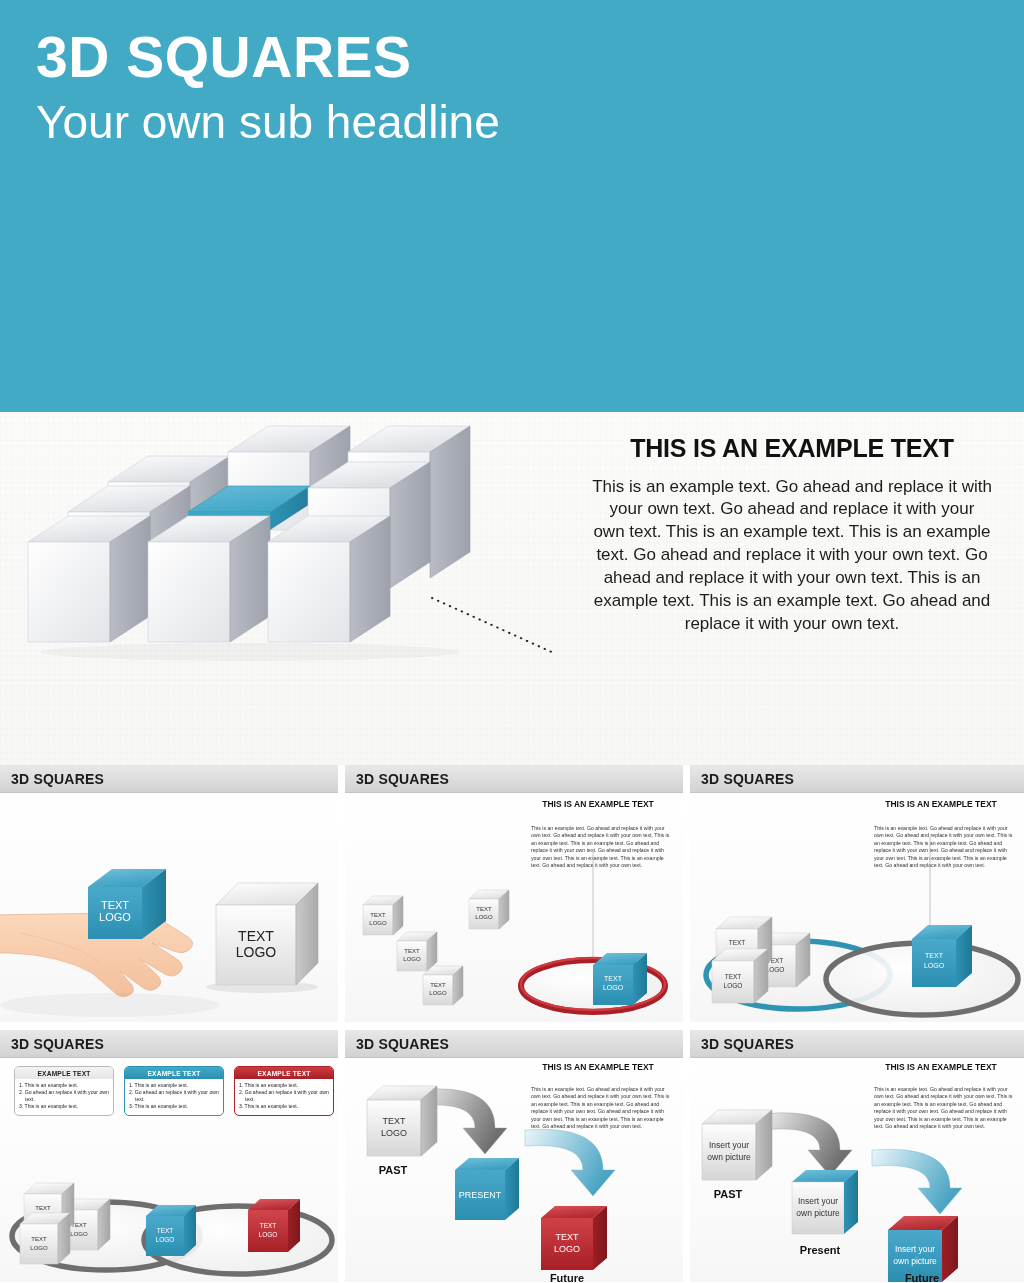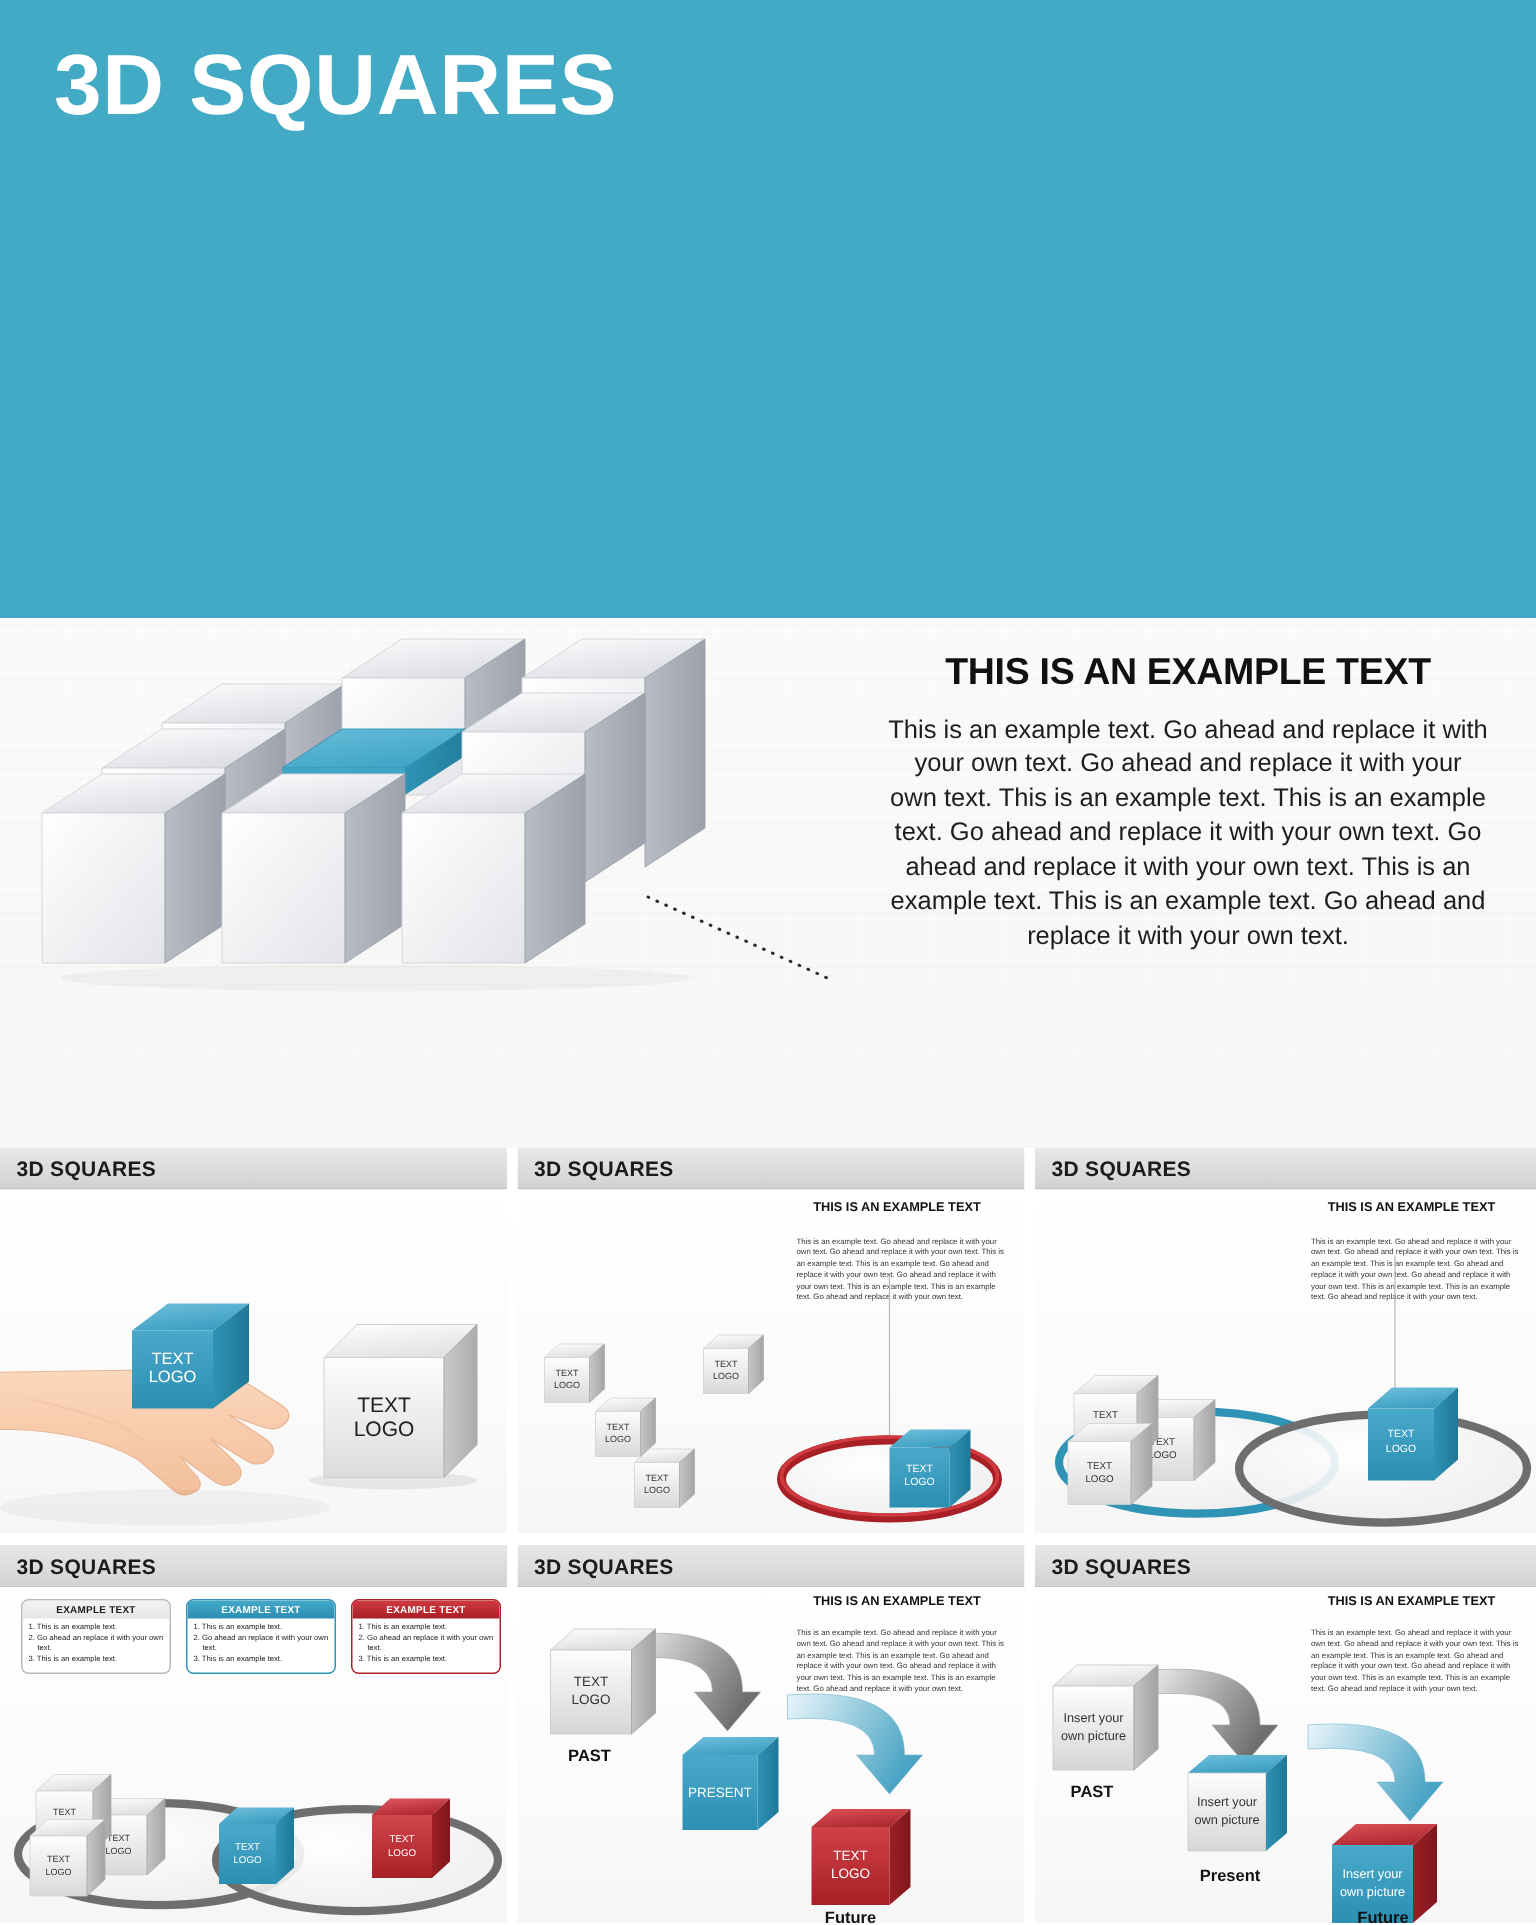--- a/index.html
+++ b/index.html
@@ -151,20 +151,21 @@
     color: #222;
     line-height: 1.38;
   }
   .callout-list div { padding-left: 6px; text-indent: -6px; }
 </style>
 </head>
 <body>
 
 <div class="banner">
   <div class="banner-title">3D SQUARES</div>
+  <div class="banner-sub">Your own sub headline</div>
 </div>
 
 <div class="hero">
 
   <div class="hero-stage">
     <svg width="560" height="280" viewBox="0 0 560 280">
       <defs>
         <linearGradient id="wFront" x1="0" y1="0" x2="1" y2="1">
           <stop offset="0%" stop-color="#ffffff"></stop>
             <stop offset="100%" stop-color="#e2e4e8"></stop>

